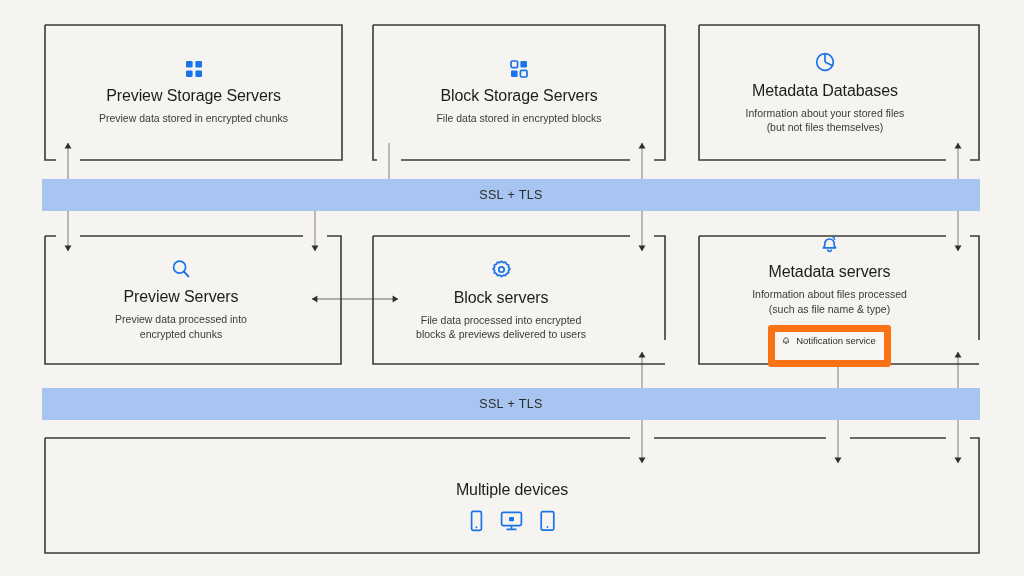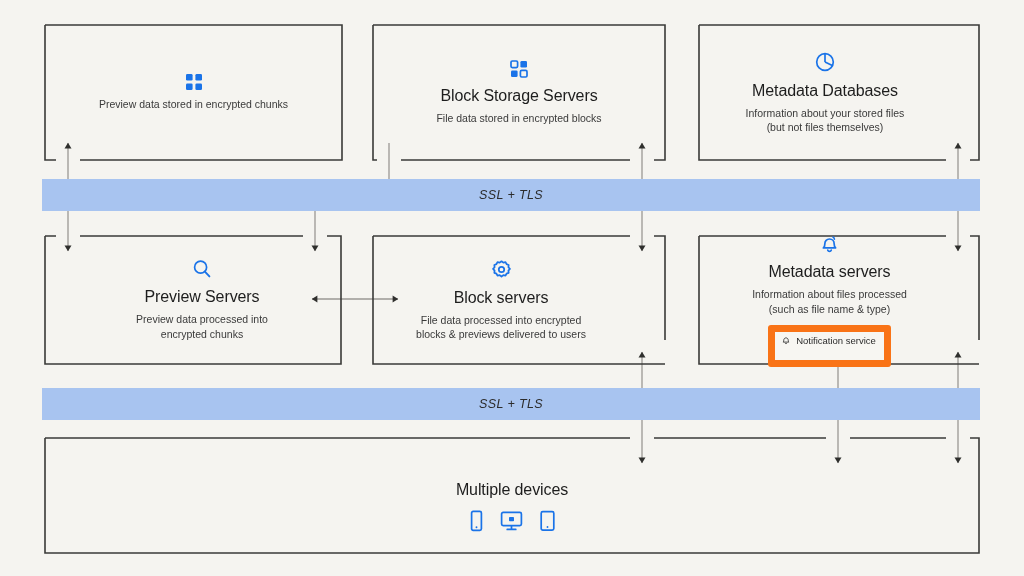--- a/index.html
+++ b/index.html
@@ -9,21 +9,21 @@
     font-family:"Liberation Sans", sans-serif;
     overflow:hidden;
   }
   #stage{position:relative;width:1024px;height:576px;}
 
   svg#wires{position:absolute;left:0;top:0;width:1024px;height:576px;pointer-events:none;}
 
   .band{
     position:absolute;
     background:#a8c4f0;
-    display:flex;align-items:center;justify-content:center;font-style:italic;
+    display:flex;align-items:center;justify-content:center;
   }
   .band-label{
     font-size:12.5px;color:#2c2c2c;letter-spacing:.4px;
   }
 
   .node{
     position:absolute;
     box-sizing:border-box;
     display:flex;flex-direction:column;align-items:center;justify-content:center;
     text-align:center;
@@ -116,20 +116,21 @@
 
   <div class="node" style="left:45px;top:25px;width:297px;height:135px;">
     <span class="node-icon">
       <svg width="18" height="18" viewBox="0 0 18 18">
         <rect x="1" y="1" width="6.6" height="6.6" rx="1.3" fill="#1a73e8"></rect>
         <rect x="10.4" y="1" width="6.6" height="6.6" rx="1.3" fill="#1a73e8"></rect>
         <rect x="1" y="10.4" width="6.6" height="6.6" rx="1.3" fill="#1a73e8"></rect>
         <rect x="10.4" y="10.4" width="6.6" height="6.6" rx="1.3" fill="#1a73e8"></rect>
       </svg>
     </span>
+    <div class="node-title lg">Preview Storage Servers</div>
     <div class="node-sub">
       <div>Preview data stored in encrypted chunks</div>
     </div>
   </div>
 
   <div class="node" style="left:373px;top:25px;width:292px;height:135px;">
     <span class="node-icon">
       <svg width="18" height="18" viewBox="0 0 18 18">
         <rect x="1" y="1" width="6.6" height="6.6" rx="1.3" fill="none" stroke="#1a73e8" stroke-width="1.7"></rect>
         <rect x="10.4" y="1" width="6.6" height="6.6" rx="1.3" fill="#1a73e8"></rect>
@@ -151,21 +152,21 @@
         <path d="M11,11 L18.3,14.6" stroke="#1a73e8" stroke-width="1.7" fill="none"></path>
       </svg>
     </span>
     <div class="node-title lg">Metadata Databases</div>
     <div class="node-sub">
       <div>Information about your stored files</div>
       <div>(but not files themselves)</div>
     </div>
   </div>
 
-  <div class="node" style="left:58px;top:236px;width:288px;height:128px;">
+  <div class="node" style="left:37px;top:236px;width:288px;height:128px;">
     <span class="node-icon">
       <svg width="20" height="20" viewBox="0 0 20 20">
         <circle cx="8.6" cy="8.2" r="6" fill="none" stroke="#1a73e8" stroke-width="1.7"></circle>
         <line x1="12.9" y1="12.6" x2="17.4" y2="17.4" stroke="#1a73e8" stroke-width="1.9" stroke-linecap="round"></line>
       </svg>
     </span>
     <div class="node-title lg">Preview Servers</div>
     <div class="node-sub">
       <div>Preview data processed into</div>
       <div>encrypted chunks</div>

